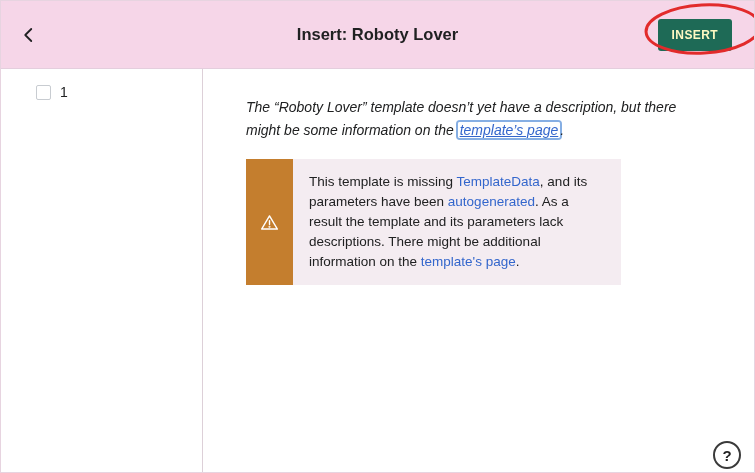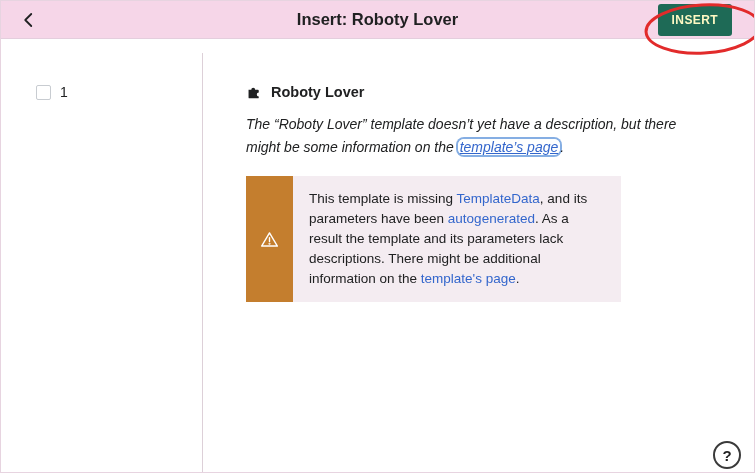--- a/index.html
+++ b/index.html
@@ -10,21 +10,21 @@
     --notice_bg:#f4ecf1;
     --annotation_red:#e22b2b;
     --text_color:#202122;
   }
   *{margin:0;padding:0;box-sizing:border-box;}
   html,body{background:#fff;}
   body{font-family:"Liberation Sans",sans-serif;color:var(--text_color,#202122);}
   .screen{position:relative;width:755px;height:473px;background:#fff;overflow:hidden;border:1px solid #e7d4e0;}
 
   
-  .header{position:absolute;top:0;left:0;right:0;height:38px;background:var(--header_bg,#f6d6e8);
+  .header{position:absolute;top:0;left:0;right:0;height:68px;background:var(--header_bg,#f6d6e8);
           display:flex;align-items:center;padding:0 10px;border-bottom:1px solid #e4cedd;z-index:2;}
   .back-btn{background:none;border:none;cursor:pointer;width:36px;height:36px;display:flex;align-items:center;justify-content:center;}
   .back-btn svg{display:block;}
   .dialog-title{position:absolute;left:50%;transform:translateX(-50%);font-size:16.5px;font-weight:bold;color:var(--text_color);white-space:nowrap;}
   .insert-btn{margin-left:auto;margin-right:12px;background:var(--insert_bg,#1e6a56);color:#fef9c3;border:none;border-radius:3px;
               font-family:inherit;font-size:12px;font-weight:bold;letter-spacing:.4px;padding:9px 14px;cursor:pointer;}
 
   
   .annotation{position:absolute;left:638px;top:0;width:125px;height:62px;z-index:3;pointer-events:none;}
 
@@ -34,21 +34,21 @@
   .param-row{display:flex;align-items:center;gap:9px;padding:31px 0 0 35px;font-size:14px;color:var(--text_color);cursor:pointer;}
   .checkbox{width:15px;height:15px;border:1px solid #c8ccd1;border-radius:2px;background:#fff;display:inline-block;}
 
   .main{flex:1;padding:30px 54px 0 43px;}
   .tpl-title-row{display:flex;align-items:center;gap:8px;}
   .tpl-title-row h2{font-size:14.5px;font-weight:bold;color:var(--text_color);}
   .tpl-icon{flex:0 0 auto;display:flex;}
 
   .desc{margin-top:13px;font-style:italic;font-size:14px;line-height:23px;color:var(--text_color);}
   a{color:var(--link_color,#3366cc);text-decoration:none;cursor:pointer;}
-  .desc a{text-decoration:underline;border-radius:6px;}
+  .desc a{text-decoration:underline;}
   .focus-link{background:#fdfefe;box-shadow:0 0 0 2px #85aee3;border-radius:2px;padding:0 2px;}
 
   
   .notice{display:flex;margin-top:17px;width:375px;}
   .notice-icon-area{flex:0 0 47px;background:var(--warning_orange,#c47e2e);display:flex;align-items:center;justify-content:center;}
   .notice-body{flex:1;background:var(--notice_bg,#f4ecf1);padding:13px 18px 13px 16px;font-size:13.5px;line-height:20px;color:var(--text_color);}
 
   
   .help-btn{position:absolute;right:13px;bottom:3px;width:28px;height:28px;border-radius:50%;border:2px solid #3a3a3a;
             background:#fff;color:#222;font-family:inherit;font-size:15px;font-weight:bold;display:flex;align-items:center;justify-content:center;cursor:pointer;z-index:2;}
@@ -76,28 +76,20 @@
 
     <aside class="sidebar">
       <label class="param-row">
         <span class="checkbox"></span>
         <span>1</span>
       </label>
     </aside>
 
     <main class="main">
 
-      <div class="tpl-title-row">
-        <span class="tpl-icon">
-          <svg width="17" height="17" viewBox="0 0 20 20" fill="#202122">
-              <path d="M3 8h3.2a2.3 2.3 0 1 1 4.6 0H14a1 1 0 0 1 1 1v2.2a2.3 2.3 0 1 0 0 4.6V17a1 1 0 0 1-1 1H4a1 1 0 0 1-1-1z"></path>
-            </svg>
-        </span>
-        <h2>Roboty Lover</h2>
-      </div>
 
       <p class="desc"><span>The “Roboty Lover” template doesn’t yet have a description, but there might be some information on the </span><a class="focus-link">template’s page</a><span>.</span></p>
 
       <div class="notice">
         <div class="notice-icon-area">
           <svg width="21" height="21" viewBox="0 0 24 24" fill="none" stroke="#ffffff" stroke-width="1.6" stroke-linecap="round" stroke-linejoin="round">
             <path d="M12 4.5 L21 19.5 H3 Z"></path>
             <line x1="12" y1="10" x2="12" y2="14.3"></line>
             <circle cx="12" cy="16.8" r="0.4" fill="#ffffff"></circle>
           </svg>

